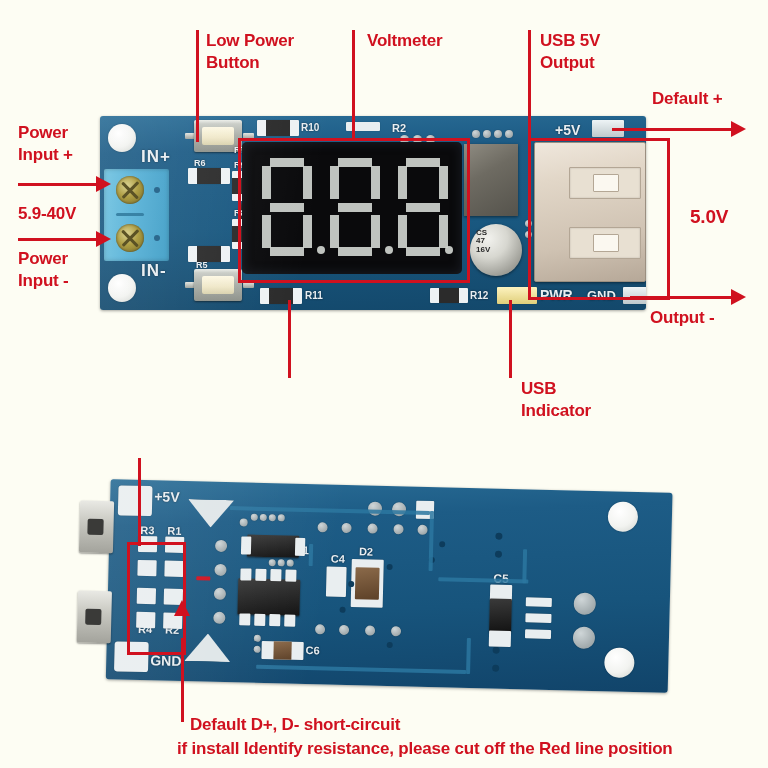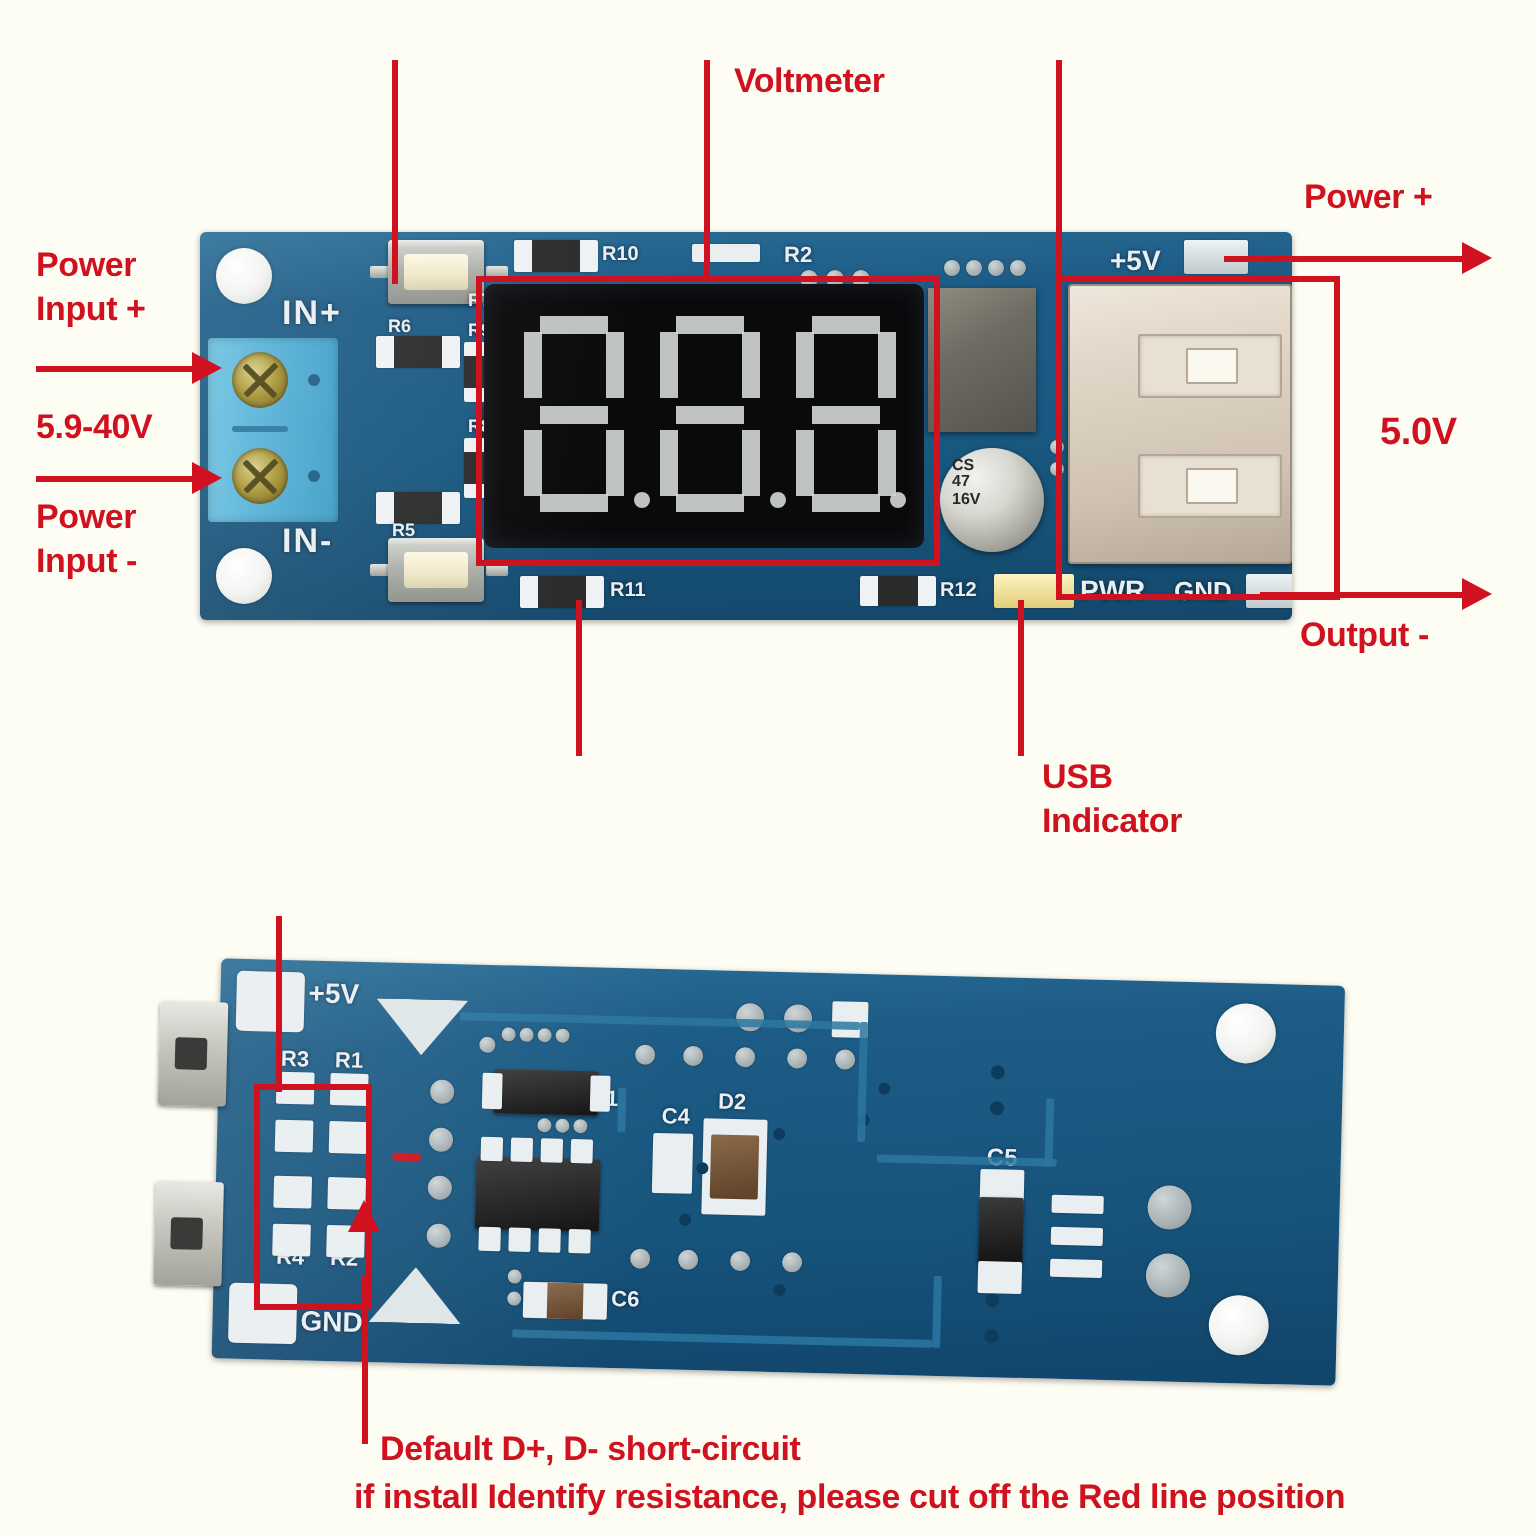--- a/index.html
+++ b/index.html
@@ -310,38 +310,42 @@
       </div>
     </div>
 
   </div>
 
   <div class="box" style="left:238px;top:138px;width:232px;height:145px;"></div>
 
   <div class="box" style="left:528px;top:138px;width:142px;height:162px;"></div>
 
   <div class="vline" style="left:196px;top:30px;height:112px;"></div>
+  <div class="ann" style="left:206px;top:30px;">Low Power
+Button</div>
 
   <div class="vline" style="left:352px;top:30px;height:110px;"></div>
   <div class="ann" style="left:367px;top:30px;">Voltmeter</div>
 
   <div class="vline" style="left:528px;top:30px;height:112px;"></div>
+  <div class="ann" style="left:540px;top:30px;">USB 5V
+Output</div>
 
   <div class="ann" style="left:18px;top:122px;">Power
 Input +</div>
   <div class="hline" style="left:18px;top:183px;width:78px;"></div>
   <div class="arrowR" style="left:96px;top:176px;"></div>
   <div class="ann" style="left:18px;top:203px;">5.9-40V</div>
 
   <div class="hline" style="left:18px;top:238px;width:78px;"></div>
   <div class="arrowR" style="left:96px;top:231px;"></div>
   <div class="ann" style="left:18px;top:248px;">Power
 Input -</div>
 
-  <div class="ann" style="left:652px;top:88px;">Power +</div>
+  <div class="ann" style="left:652px;top:88px;">Default +</div>
   <div class="hline" style="left:612px;top:128px;width:122px;"></div>
   <div class="arrowR" style="left:731px;top:121px;"></div>
 
   <div class="ann" style="left:690px;top:205px;font-size:19px;">5.0V</div>
 
   <div class="hline" style="left:630px;top:296px;width:104px;"></div>
   <div class="arrowR" style="left:731px;top:289px;"></div>
   <div class="ann" style="left:650px;top:307px;">Output -</div>
 
   <div class="vline" style="left:288px;top:300px;height:78px;"></div>

